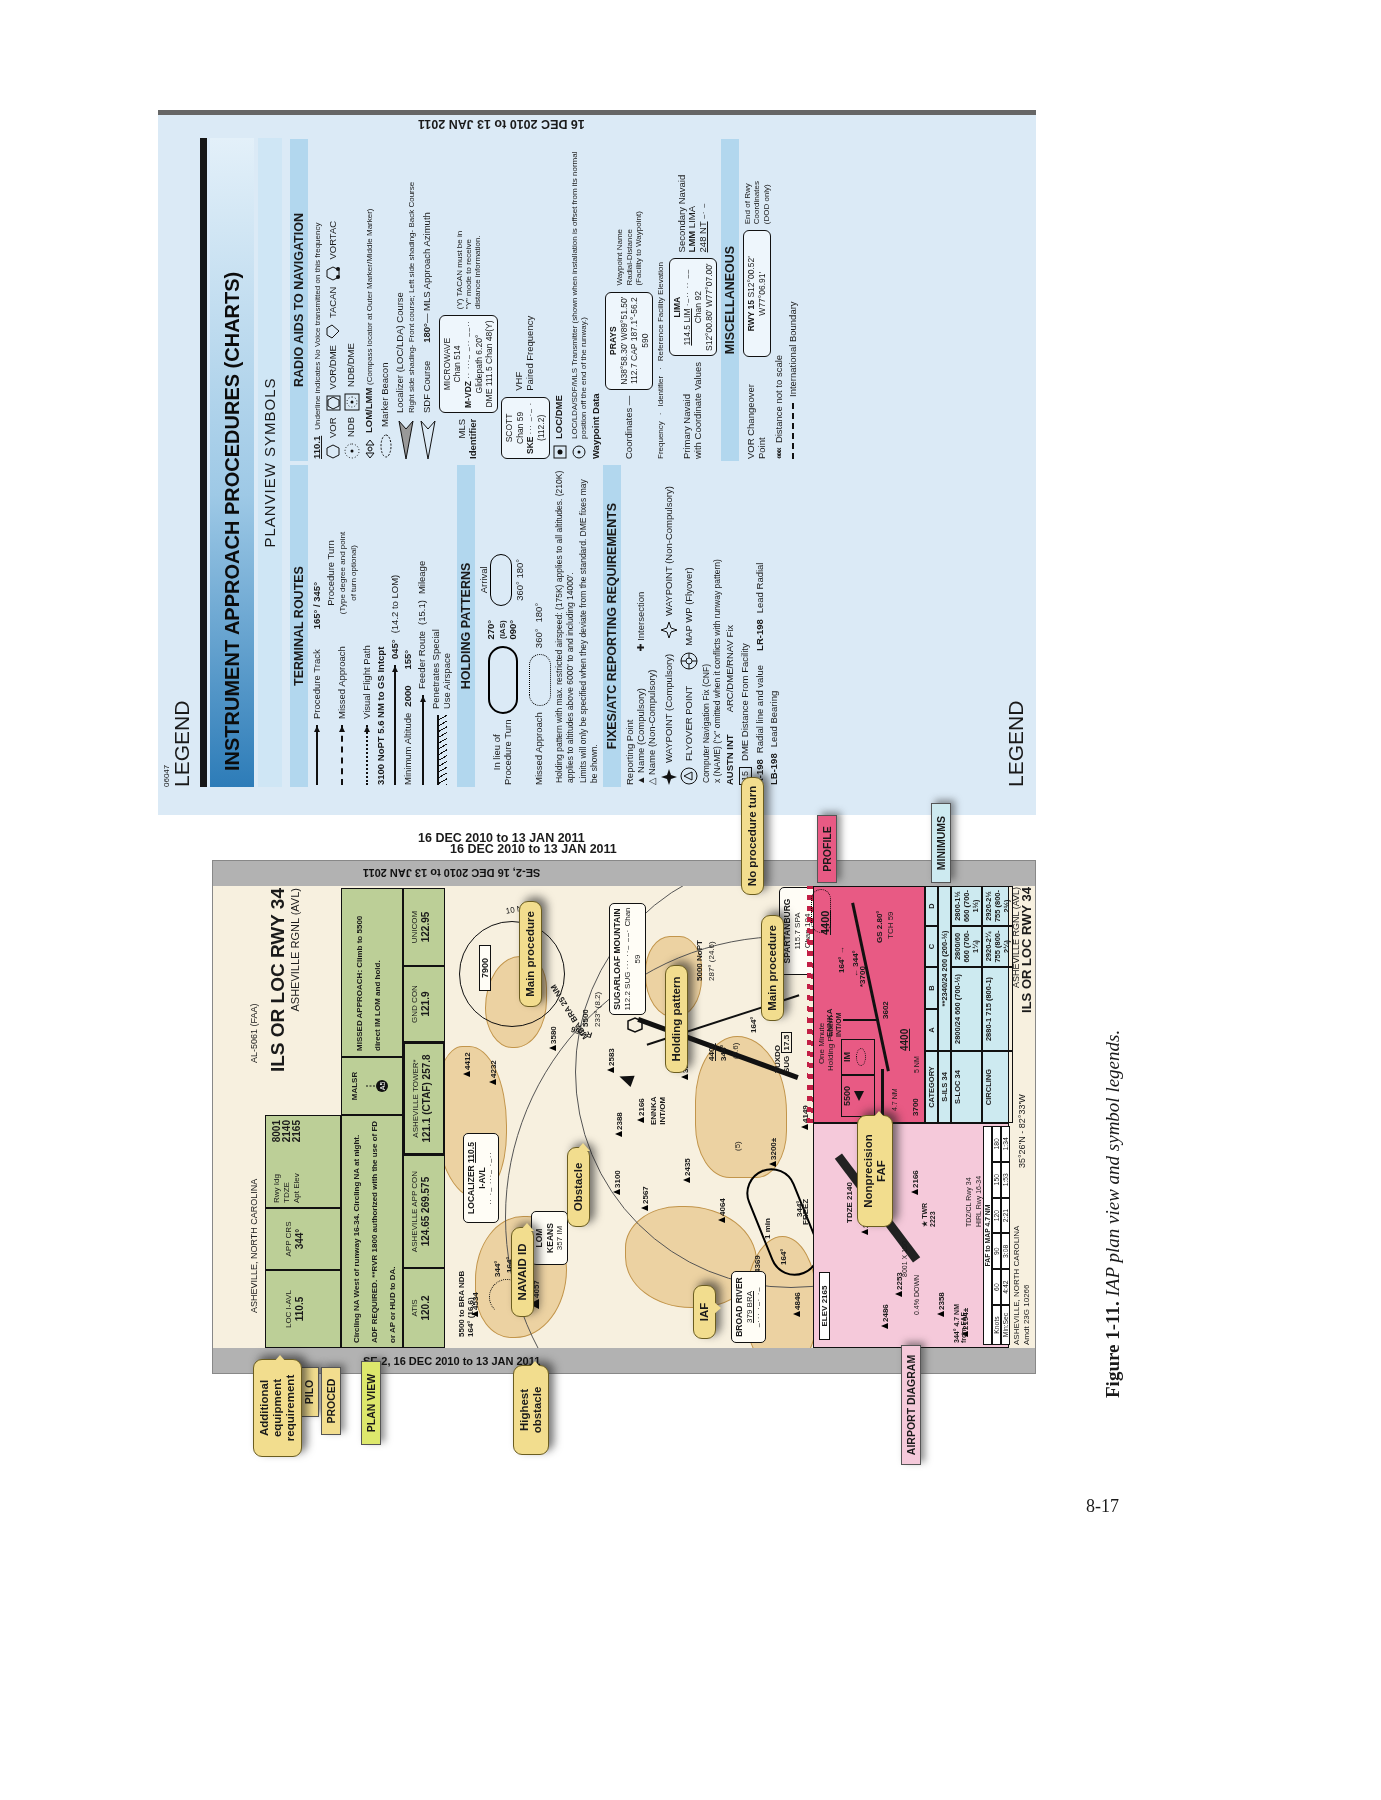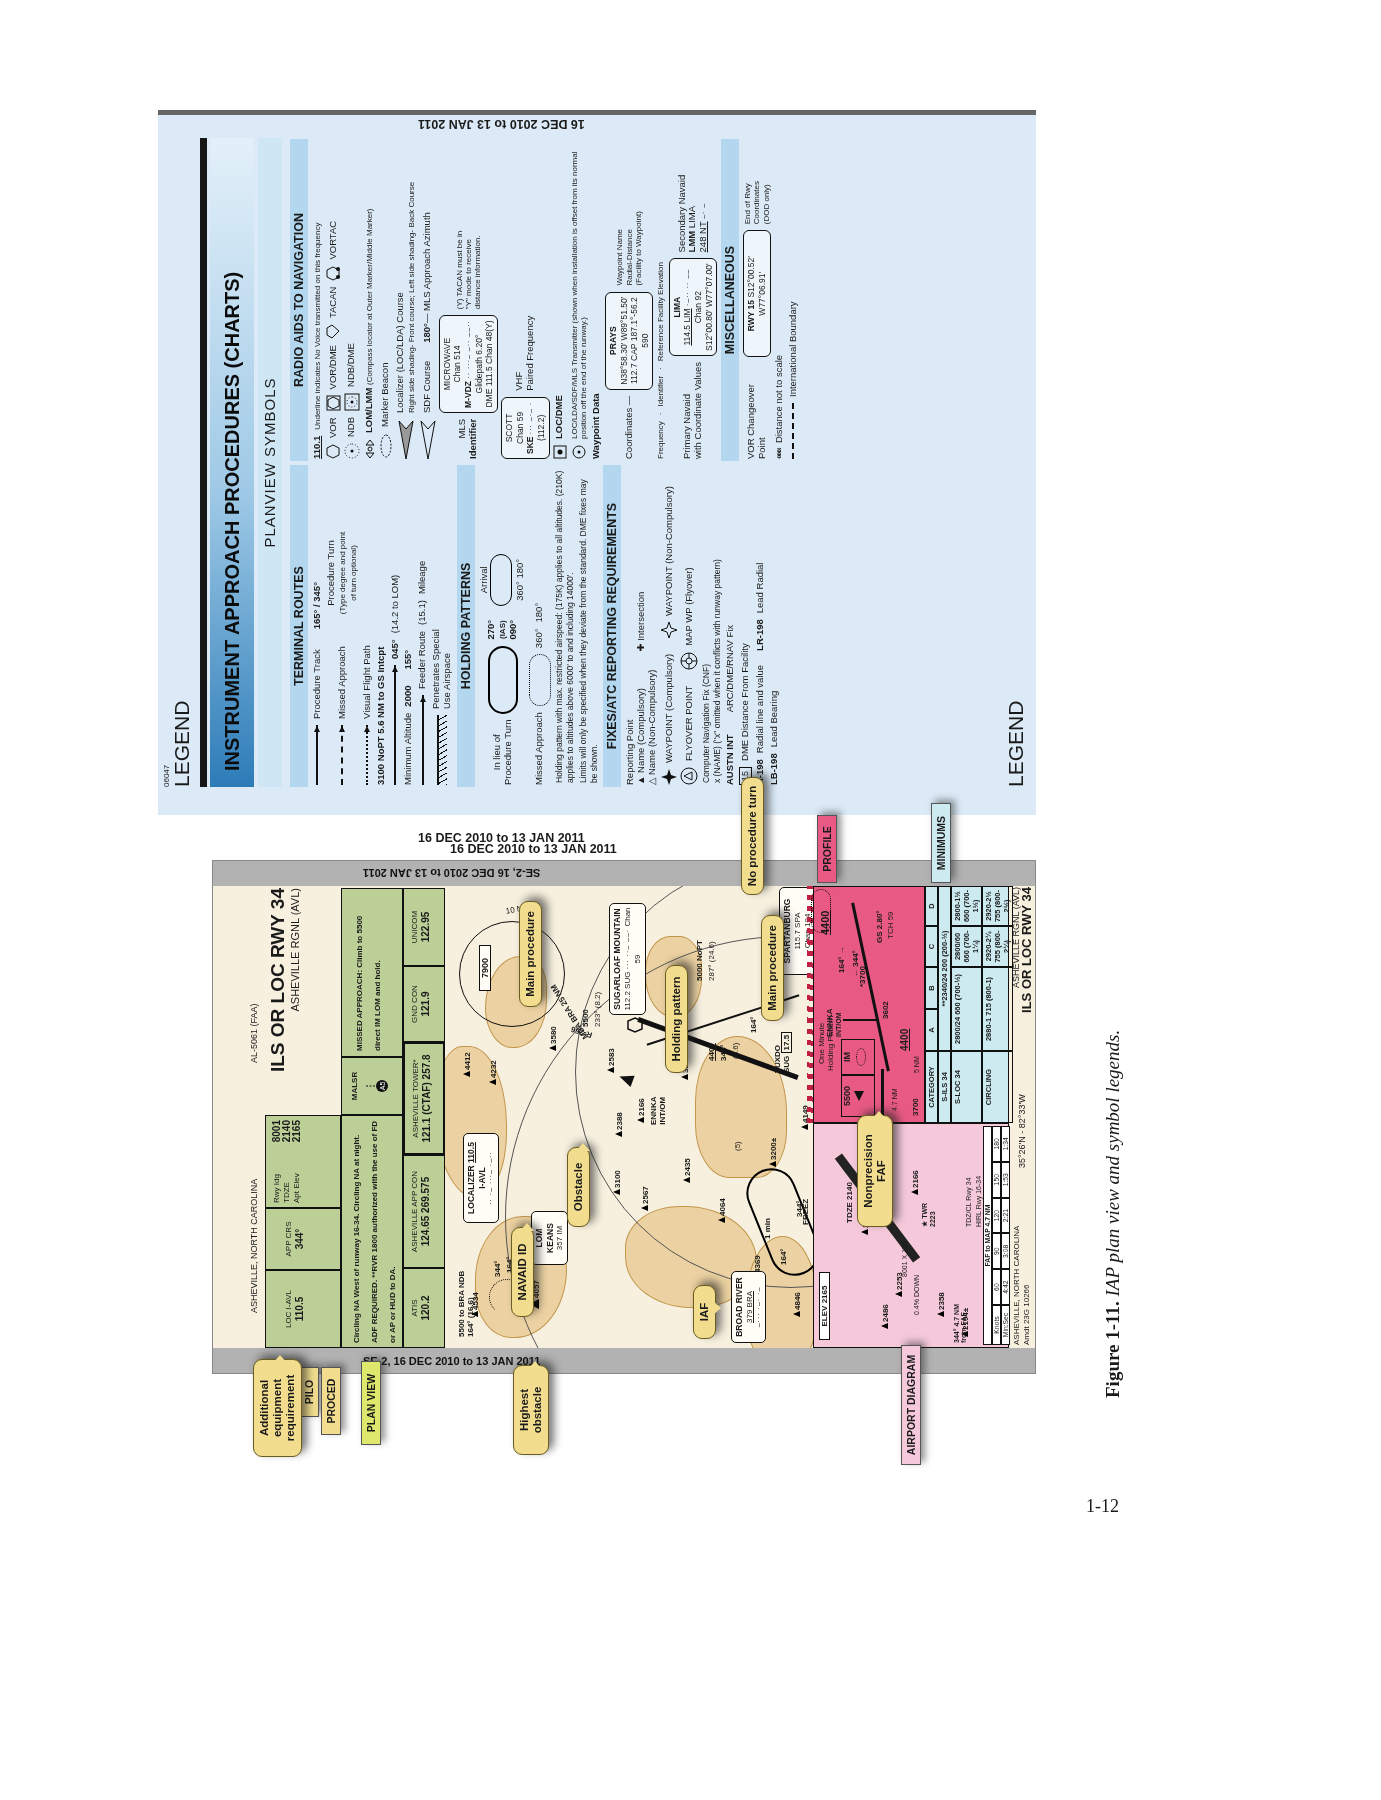--- a/index.html
+++ b/index.html
@@ -664,13 +664,13 @@
   </div>
  </div>
 
  <div class="ldate vtext" style="left:536px;top:300px;">16 DEC 2010 to 13 JAN 2011</div>
 
  <div class="cap" style="left:-6px;top:952px;">
   <b>Figure 1-11.</b><i> IAP plan view and symbol legends.</i>
  </div>
 </div>
 
-<div class="a" style="left:1086px;top:1496px;font-family:'Liberation Serif',serif;font-size:18px;">1-12</div>
+<div class="a" style="left:1086px;top:1496px;font-family:'Liberation Serif',serif;font-size:18px;">8-17</div>
 
 </body></html>

